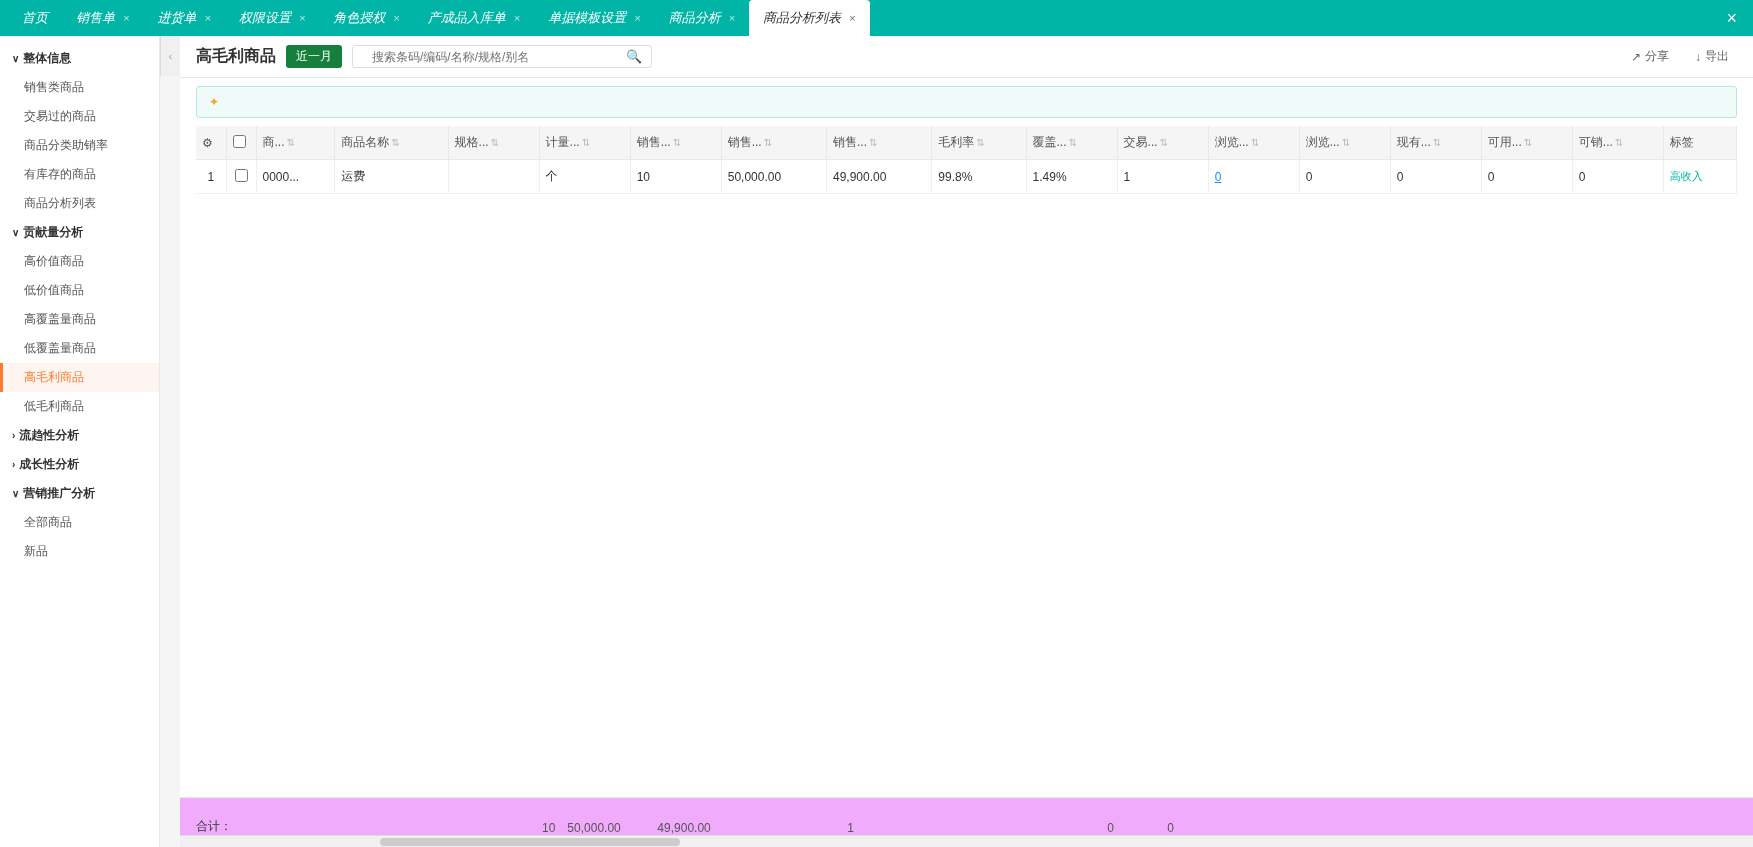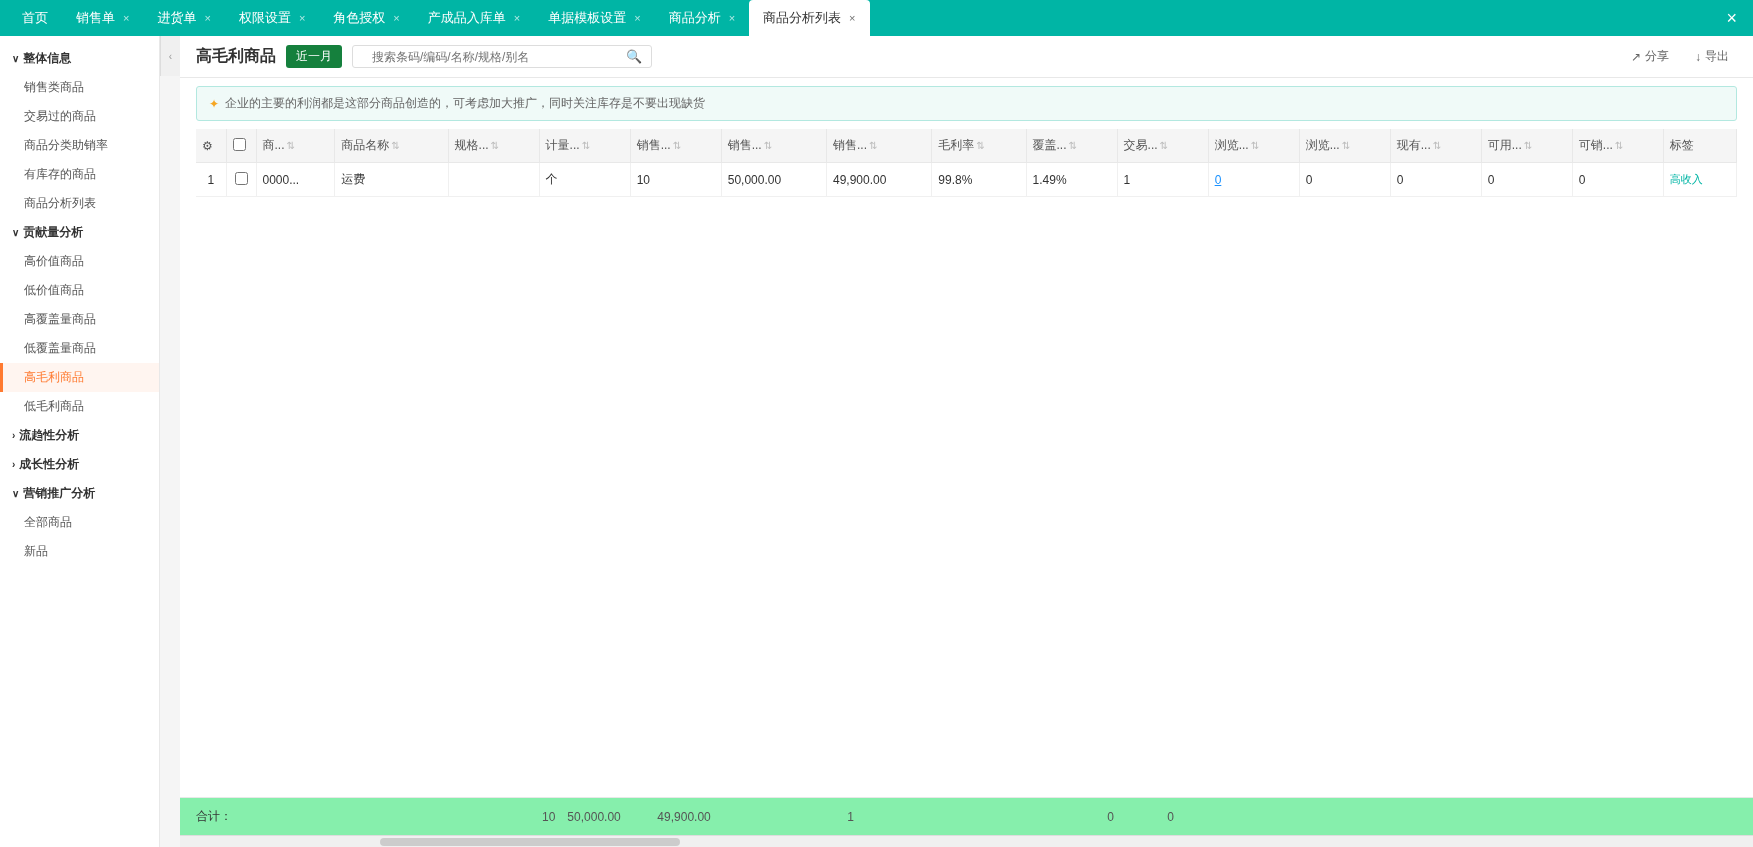--- a/index.html
+++ b/index.html
@@ -209,24 +209,24 @@
       border-right: 1px solid #f0f0f0;
       color: #333;
     }
     .tag-high { color: #00b5a5; font-size: 11px; }
     .col-num { text-align: center; }
     .link-val { color: #1890ff; text-decoration: underline; cursor: pointer; }
 
     
     .table-footer {
       height: 38px;
-      background: #86efac;
+      background: #f0abfc;
       border-top: 1px solid #e8e8e8;
       display: flex;
-      align-items: center;
+      align-items: flex-end;
       padding: 0 16px;
       font-size: 12px;
       color: #555;
       gap: 20px;
     }
     .footer-label { color: #333; font-weight: 500; }
     .footer-cells {
       display: flex;
       align-items: center;
       flex: 1;
@@ -250,21 +250,21 @@
       border-radius: 4px;
     }
 
     .checkbox-cell { width: 30px; text-align: center; }
   </style>
 </head>
 <body>
 
 <div class="top-nav">
 
-  <div id="nav-items-container" style="display:flex;align-items:center;flex:1;">
+  <div id="nav-items-container" style="display:flex;align-items:center;flex:1;font-style:italic;">
       <div class="nav-item">首页</div>
       <div class="nav-item">销售单<span class="nav-close">×</span></div>
       <div class="nav-item">进货单<span class="nav-close">×</span></div>
       <div class="nav-item">权限设置<span class="nav-close">×</span></div>
       <div class="nav-item">角色授权<span class="nav-close">×</span></div>
       <div class="nav-item">产成品入库单<span class="nav-close">×</span></div>
       <div class="nav-item">单据模板设置<span class="nav-close">×</span></div>
       <div class="nav-item">商品分析<span class="nav-close">×</span></div>
       <div class="nav-item active">商品分析列表<span class="nav-close">×</span></div>
     </div>
@@ -313,21 +313,20 @@
         <span>分享</span>
       </div>
       <div class="action-btn">
         <span>↓</span>
         <span>导出</span>
       </div>
     </div>
 
     <div class="info-banner">
       <span class="info-icon">✦</span>
-      <span>企业的主要的利润都是这部分商品创造的，可考虑加大推广，同时关注库存是不要出现缺货</span>
     </div>
 
     <div class="table-container">
       <table>
         <thead id="table-head">
         <tr>
               <th style="width: 30px;"><span>⚙</span></th>
               <th style="width: 30px;"><input type="checkbox" style=""></th>
               <th>
                 <div class="col-header">

